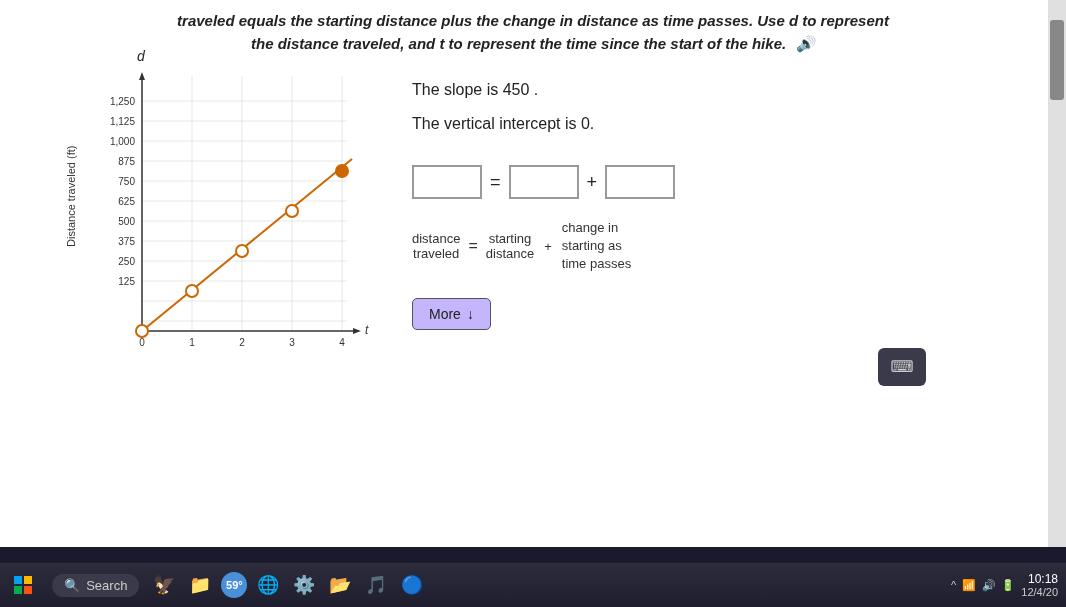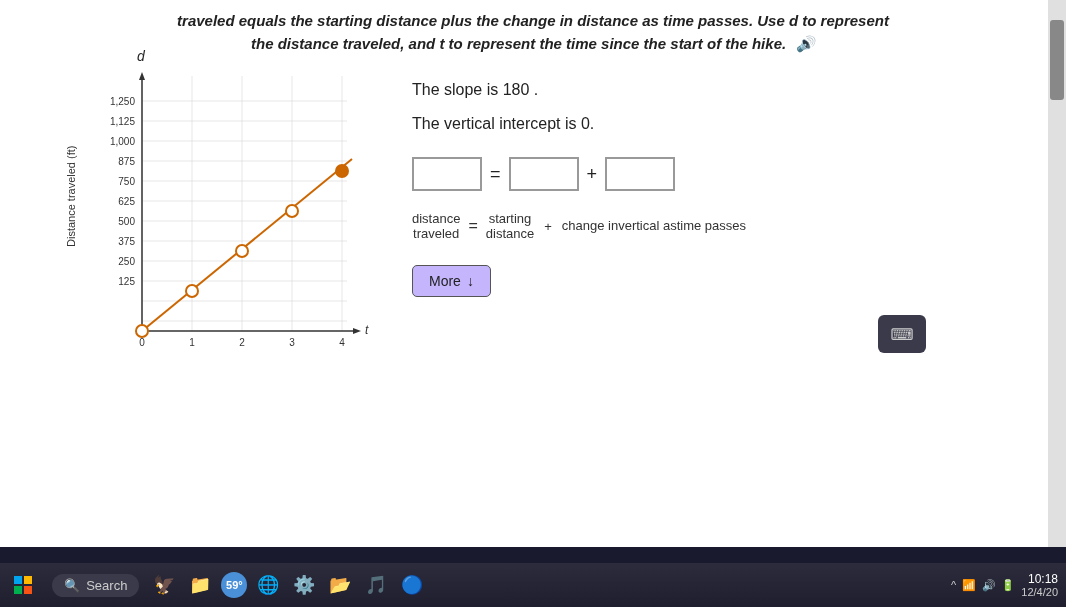--- a/index.html
+++ b/index.html
@@ -98,21 +98,21 @@
 
     .slope-text {
       font-size: 16px;
       color: #222;
       margin-bottom: 6px;
     }
 
     .intercept-text {
       font-size: 16px;
       color: #222;
-      margin-bottom: 14px;
+      margin-bottom: 22px;
     }
 
     .equation-row {
       display: flex;
       align-items: center;
       gap: 8px;
       margin-bottom: 6px;
     }
 
     .eq-box {
@@ -128,21 +128,21 @@
       color: #222;
     }
 
     .eq-plus {
       font-size: 18px;
       color: #222;
     }
 
     .change-in-col {
       display: flex;
-      flex-direction: row;
+      flex-direction: column;
       align-items: flex-start;
       font-size: 13px;
       line-height: 1.4;
     }
 
     .more-btn {
       display: flex;
       align-items: center;
       gap: 6px;
       background: #c4b5fd;
@@ -333,21 +333,21 @@
 
             </svg>
           </div>
         </div>
 
       </div>
 
       <div class="right-panel">
 
         <div class="slope-text">
-          <span>The slope is 180 .</span>
+          <span>The slope is 450 .</span>
         </div>
 
         <div class="intercept-text">
           <span>The vertical intercept is 0.</span>
         </div>
 
         <div class="equation-row">
           <div class="eq-box"></div>
           <span class="eq-equals">=</span>
           <div class="eq-box"></div>
@@ -361,21 +361,21 @@
             <span>traveled</span>
           </div>
           <span style="font-size:16px; margin: 0 4px;">=</span>
           <div style="display:flex; flex-direction:column; align-items:center; font-size:13px;">
             <span>starting</span>
             <span>distance</span>
           </div>
           <span style="margin: 0 6px; font-size:13px;">+</span>
           <div class="change-in-col">
             <span>change in</span>
-            <span>vertical as</span>
+            <span>starting as</span>
             <span>time passes</span>
           </div>
         </div>
 
         <button class="more-btn">
           <span>More</span>
           <span>↓</span>
         </button>
 
         <div class="answer-area">

